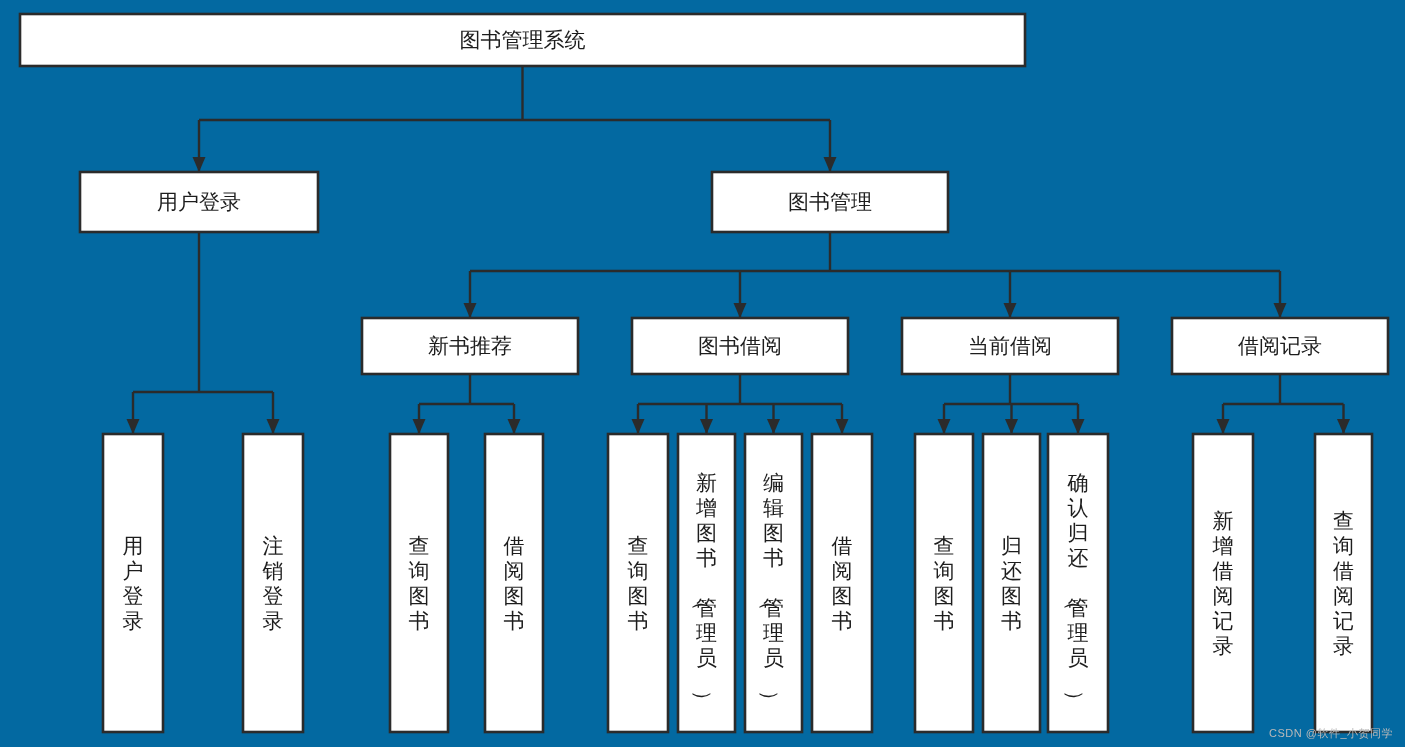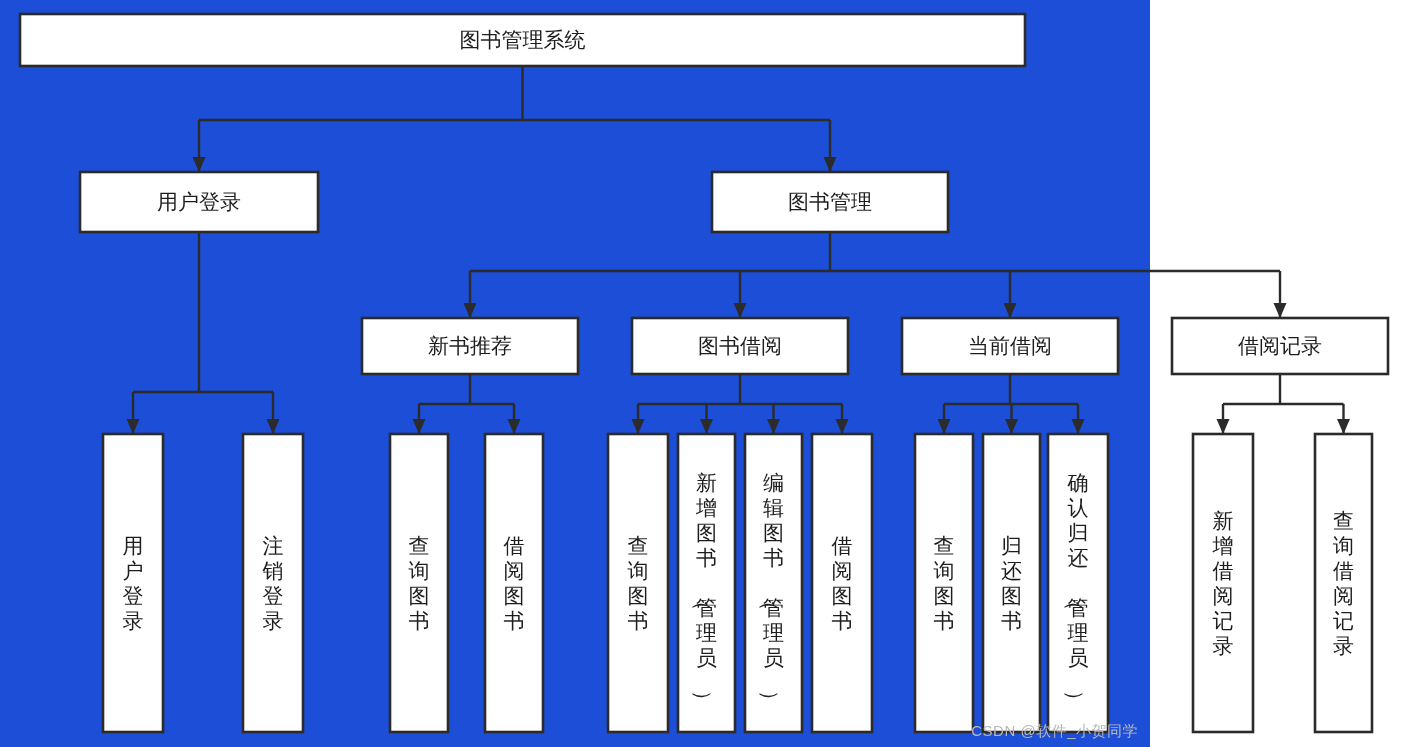--- a/index.html
+++ b/index.html
@@ -8,23 +8,23 @@
     background: #ffffff;
   }
   body {
     width: 1405px;
     height: 747px;
     font-family: "Liberation Sans", "DejaVu Sans", sans-serif;
     overflow: hidden;
   }
   #diagram-root {
     position: relative;
-    width: 1150px;
+    width: 1405px;
     height: 747px;
-    background: #1d4ed8;
+    background: #0369a1;
   }
   svg#flow-svg {
     position: absolute;
     left: 0;
     top: 0;
     width: 1405px;
     height: 747px;
     display: block;
   }
   .node-rect {
@@ -53,21 +53,21 @@
     font-family: "Liberation Sans", "DejaVu Sans", sans-serif;
     fill: #1d1d1d;
     font-size: 21px;
     text-anchor: middle;
   }
   .watermark {
     position: absolute;
     right: 12px;
     bottom: 6px;
     font-family: "Liberation Sans", "DejaVu Sans", sans-serif;
-    font-size: 15px;
+    font-size: 11px;
     color: #b9b9b9;
     letter-spacing: 0.5px;
     white-space: nowrap;
     user-select: none;
   }
 </style>
 </head>
 <body>
 
 <div id="diagram-root">

